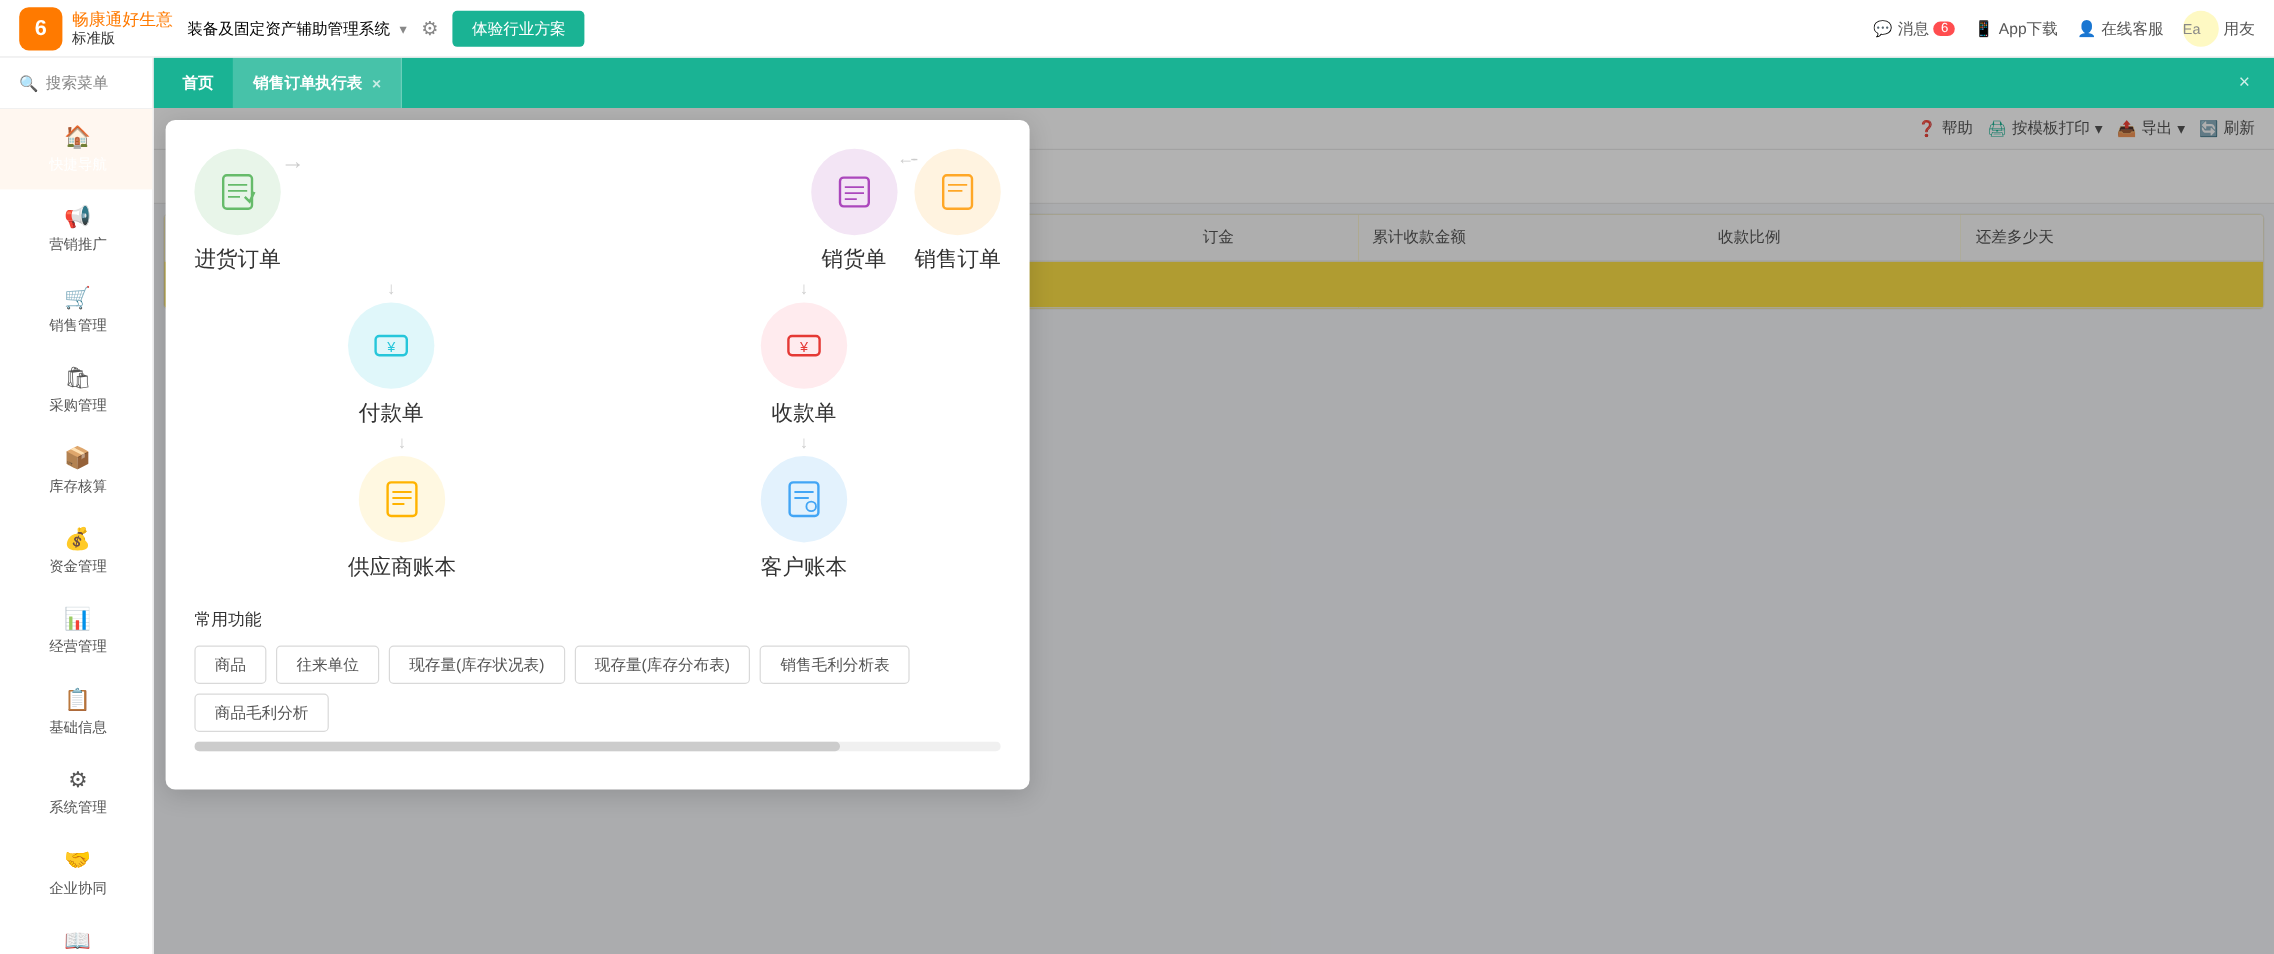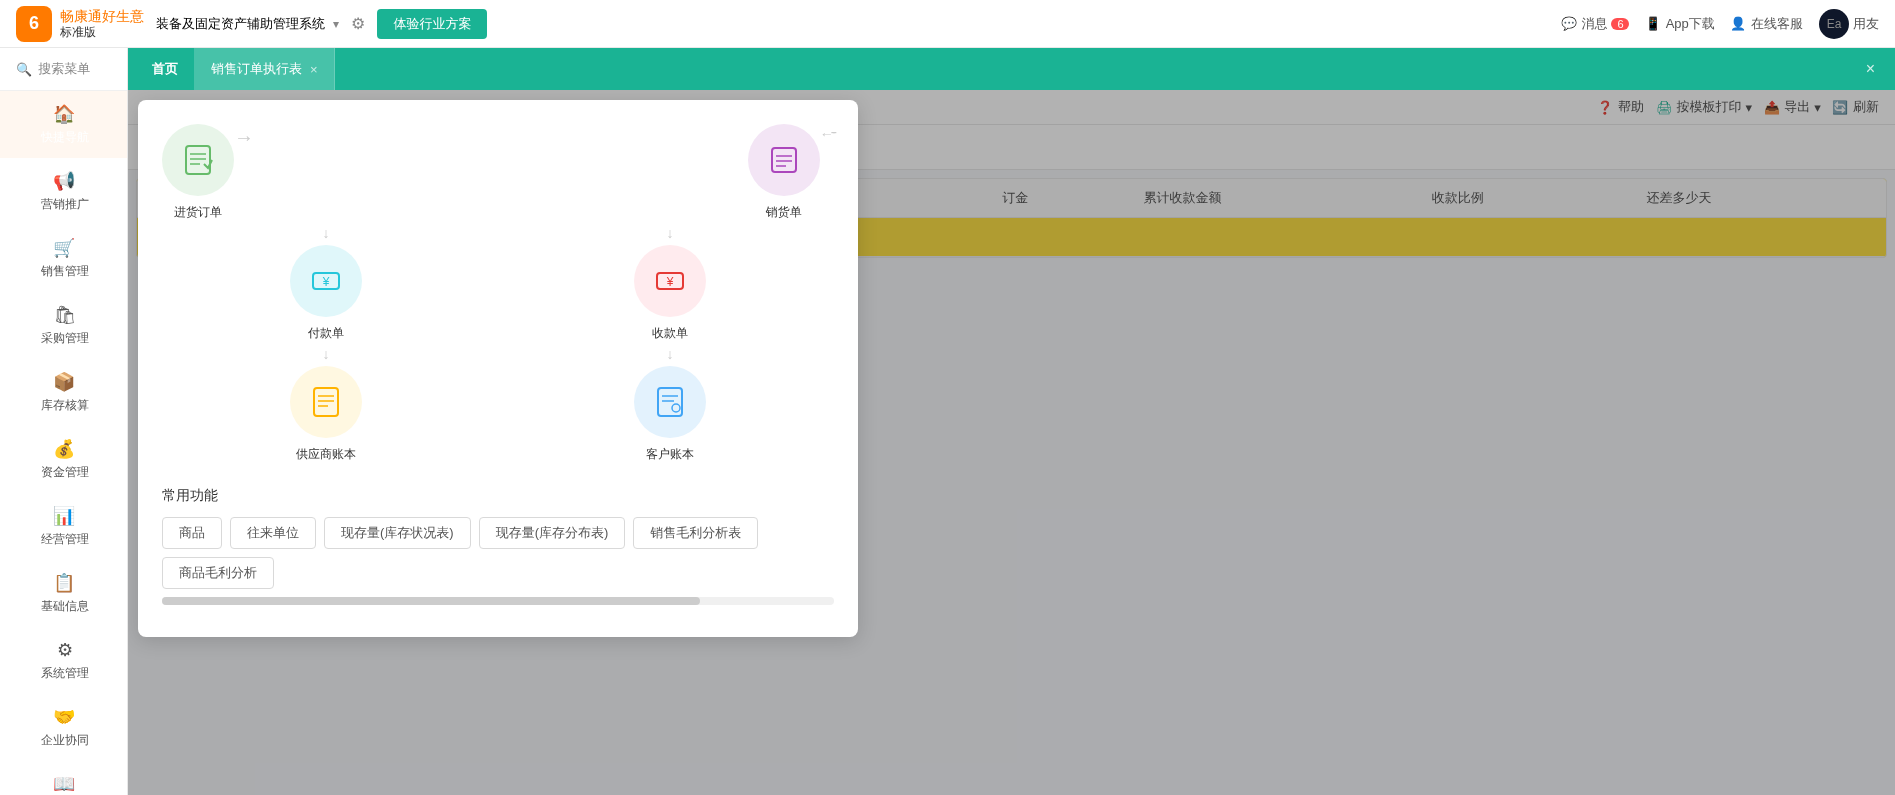--- a/index.html
+++ b/index.html
@@ -18,34 +18,34 @@
     .top-bar-left { display: flex; align-items: center; gap: 12px; }
     .logo-area { display: flex; align-items: center; gap: 8px; }
     .logo-icon { width: 36px; height: 36px; background: #ff7a00; border-radius: 8px; display: flex; align-items: center; justify-content: center; color: #fff; font-size: 18px; font-weight: bold; }
     .logo-text { font-size: 12px; color: #333; line-height: 1.3; }
     .logo-text .main { font-weight: normal; color: #ff7a00; font-size: 14px; }
     .trial-btn { background: #1ab394; color: #fff; border: none; padding: 6px 16px; border-radius: 4px; cursor: pointer; font-size: 13px; }
     .gear-btn { color: #888; cursor: pointer; font-size: 16px; }
     .top-bar-right { display: flex; align-items: center; gap: 16px; }
     .top-right-item { display: flex; align-items: center; gap: 4px; color: #555; cursor: pointer; font-size: 13px; }
     .badge { background: #ff4d4f; color: #fff; border-radius: 10px; padding: 0 5px; font-size: 11px; min-width: 18px; text-align: center; }
-    .avatar { width: 30px; height: 30px; border-radius: 50%; background: #0f172a; display: flex; align-items: center; justify-content: center; font-size: 12px; color: #888; overflow: hidden; }
+    .avatar { width: 30px; height: 30px; border-radius: 50%; background: #fef9c3; display: flex; align-items: center; justify-content: flex-start; font-size: 12px; color: #888; overflow: hidden; }
     .sidebar-search { padding: 8px; border-bottom: 1px solid #f0f0f0; }
     .sidebar-search-btn { display: flex; align-items: center; gap: 6px; color: #888; cursor: pointer; font-size: 13px; padding: 4px 8px; }
     .sidebar-nav { flex: 1; overflow-y: auto; }
     .sidebar-item { display: flex; flex-direction: column; align-items: center; padding: 12px 8px; cursor: pointer; color: #555; border-left: 3px solid transparent; transition: all 0.2s; }
     .sidebar-item.active { background: #fff7f0; color: #ff7a00; border-left-color: #ff7a00; }
     .sidebar-item .icon { font-size: 18px; margin-bottom: 4px; }
     .sidebar-item .label { font-size: 12px; text-align: center; }
     .quick-nav { background: #ff7a00; color: #fff !important; border-left-color: transparent !important; }
 
     
     .tab-item { padding: 0 16px; height: 54px; display: flex; align-items: center; color: rgba(255,255,255,0.8); cursor: pointer; font-size: 13px; border-right: 1px solid rgba(255,255,255,0.2); }
     .tab-item.home { color: #fff; font-weight: bold; }
-    .tab-item.active { background: rgba(255,255,255,0.2); color: #fff; }
+    .tab-item.active { background: rgba(255,255,255,0.2); color: #fff; font-weight: bold; }
     .tab-close { margin-left: 8px; opacity: 0.7; }
     .content-close-btn { margin-left: auto; color: rgba(255,255,255,0.8); cursor: pointer; padding: 0 12px; font-size: 16px; }
 
     
     .page-header { display: flex; align-items: center; justify-content: flex-end; padding: 8px 16px; background: #fff; border-bottom: 1px solid #e8e8e8; gap: 12px; }
     .header-btn { display: flex; align-items: center; gap: 4px; color: #555; cursor: pointer; font-size: 13px; }
     .header-btn .icon { color: #1ab394; }
 
     
     .filter-bar { display: flex; align-items: center; padding: 8px 16px; background: #fff; border-bottom: 1px solid #e8e8e8; gap: 12px; flex-wrap: wrap; }
@@ -69,21 +69,21 @@
     .flow-section { margin-bottom: 24px; }
     .flow-circle { width: 72px; height: 72px; border-radius: 50%; display: flex; align-items: center; justify-content: center; font-size: 28px; margin-bottom: 8px; }
     .flow-circle.green { background: #e8f5e9; color: #66bb6a; }
     .flow-circle.red { background: #fce4ec; color: #ef5350; }
     .flow-circle.purple { background: #f3e5f5; color: #ab47bc; }
     .flow-circle.orange { background: #fff3e0; color: #ffa726; }
     .flow-circle.teal { background: #e0f7fa; color: #26c6da; }
     .flow-circle.deep-red { background: #ffebee; color: #e53935; }
     .flow-circle.orange2 { background: #fff8e1; color: #ffb300; }
     .flow-circle.blue { background: #e3f2fd; color: #42a5f5; }
-    .flow-label { font-size: 12px; color: #333; text-align: center; }
+    .flow-label { font-size: 18px; color: #333; text-align: center; }
     .flow-column { display: flex; flex-direction: column; align-items: center; }
 
     
     .common-functions { margin-top: 0; }
     .section-title { font-size: 14px; color: #333; font-weight: 500; margin-bottom: 12px; }
     .func-grid { display: flex; flex-wrap: wrap; gap: 8px; }
     .func-btn { border: 1px solid #d9d9d9; border-radius: 4px; padding: 6px 16px; font-size: 13px; color: #555; cursor: pointer; background: #fff; }
 
     
     .modal-scroll { overflow-x: auto; padding-bottom: 8px; margin-top: 8px; }
@@ -299,20 +299,30 @@
                         <line x1="8" y1="12" x2="24" y2="12" stroke="#ab47bc" stroke-width="1.5"></line>
                         <line x1="8" y1="17" x2="24" y2="17" stroke="#ab47bc" stroke-width="1.5"></line>
                         <line x1="8" y1="22" x2="18" y2="22" stroke="#ab47bc" stroke-width="1.5"></line>
                       </svg>
                   </div>
                   <span class="flow-label">销货单</span>
                 </div>
 
                 <div style="display:flex;align-items:center;padding-bottom:32px;font-size:14px;color:#ccc;letter-spacing:-3px;">←--</div>
 
+                <div class="flow-column">
+                  <div class="flow-circle orange">
+                    <svg width="32" height="32" viewBox="0 0 32 32">
+                        <rect x="4" y="2" width="24" height="28" rx="3" fill="none" stroke="#ffa726" stroke-width="2"></rect>
+                        <line x1="8" y1="10" x2="24" y2="10" stroke="#ffa726" stroke-width="1.5"></line>
+                        <line x1="8" y1="15" x2="20" y2="15" stroke="#ffa726" stroke-width="1.5"></line>
+                      </svg>
+                  </div>
+                  <span class="flow-label">销售订单</span>
+                </div>
               </div>
 
               <div style="display:flex; align-items:flex-start; margin-top:4px; gap:0;">
 
                 <div style="width:120px;"></div>
 
                 <div class="flow-column" style="margin-left:8px;">
                   <div style="color:#ccc;font-size:14px;text-align:center;margin-bottom:4px;">↓</div>
                   <div class="flow-circle teal">
                     <svg width="32" height="32" viewBox="0 0 32 32">

